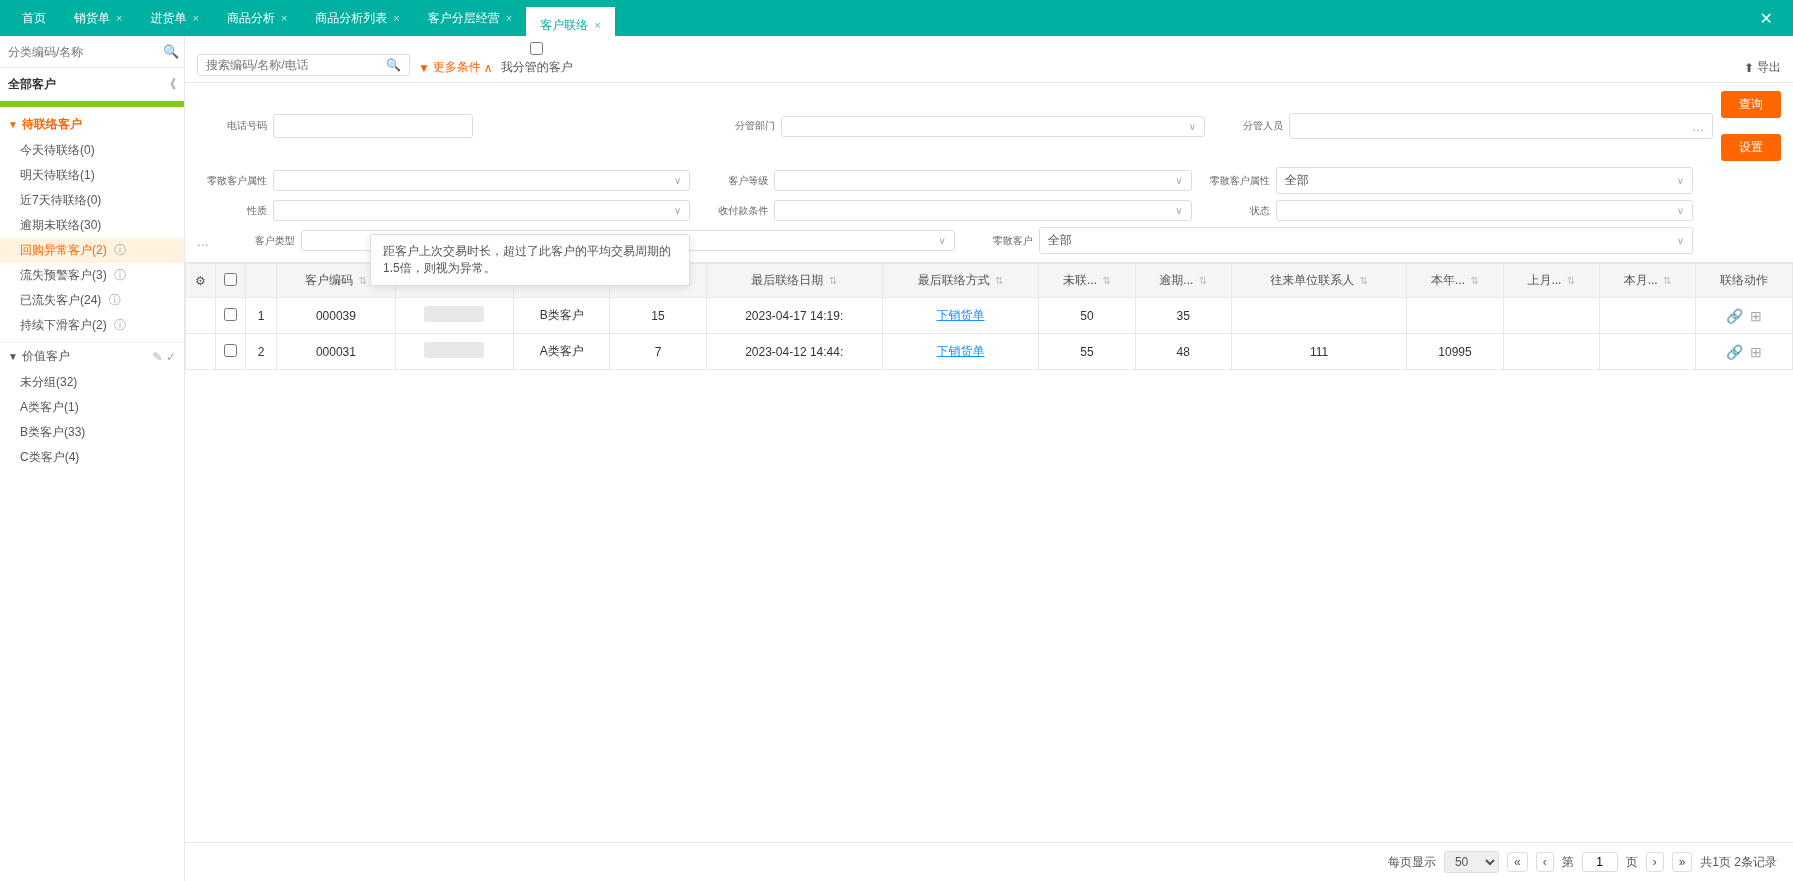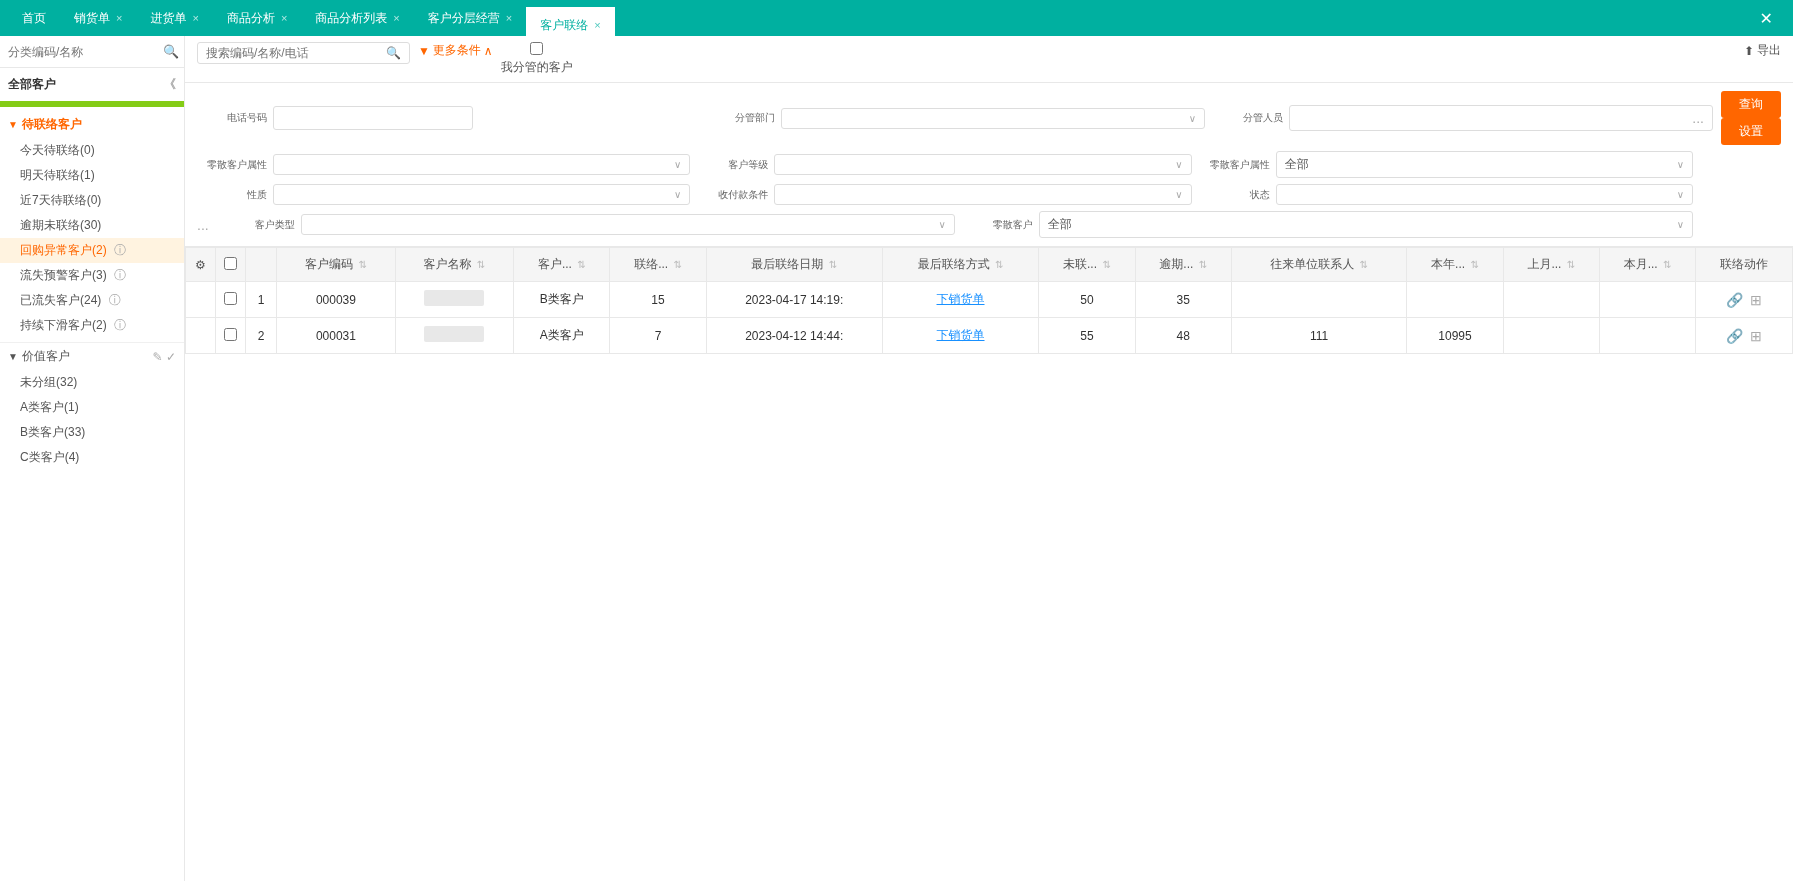--- a/index.html
+++ b/index.html
@@ -131,21 +131,21 @@
       flex-direction: column;
       background: #f5f5f5;
       overflow: hidden;
     }
 
     
     .top-toolbar {
       background: white;
       padding: 6px 12px;
       display: flex;
-      align-items: flex-start;
+      align-items: flex-end;
       border-bottom: 1px solid #e8e8e8;
       gap: 8px;
     }
     .search-input-box {
       display: flex;
       align-items: center;
       border: 1px solid #ddd;
       border-radius: 3px;
       padding: 3px 8px;
       background: white;
@@ -250,21 +250,21 @@
       color: white;
       border: none;
       border-radius: 3px;
       padding: 5px 18px;
       cursor: pointer;
       font-size: 12px;
     }
     .filter-btns {
       display: flex;
       flex-direction: column;
-      gap: 0;
+      gap: 16px;
     }
     .filter-more-dots { color: #aaa; cursor: pointer; font-size: 14px; }
 
     
     .table-wrapper {
       flex: 1;
       overflow: auto;
       background: white;
       margin: 0;
     }
@@ -423,20 +423,23 @@
       </div>
       <div class="tree-item">未分组(32)</div>
       <div class="tree-item">A类客户(1)</div>
       <div class="tree-item">B类客户(33)</div>
       <div class="tree-item">C类客户(4)</div>
     </div>
   </div>
 
   <div class="content-area" style="position:relative;">
 
+    <div class="tooltip-box">
+      <span>距客户上次交易时长，超过了此客户的平均交易周期的1.5倍，则视为异常。</span>
+    </div>
 
     <div class="top-toolbar">
       <div class="search-input-box">
         <input type="text" style="width: 180px;" placeholder="搜索编码/名称/电话">
         <span class="search-btn">🔍</span>
       </div>
       <div class="more-conditions">
         <span>▼</span>
         <span>更多条件</span>
         <span>∧</span>
@@ -670,15 +673,31 @@
               <div class="action-icons">
                 <span class="action-icon">🔗</span>
                 <span class="action-icon">⊞</span>
               </div>
             </td>
           </tr>
         </tbody>
       </table>
     </div>
 
+    <div class="pagination-bar">
+      <span>每页显示</span>
+      <select class="page-size-select">
+        <option>50</option>
+        <option>100</option>
+        <option>200</option>
+      </select>
+      <button class="page-nav-btn">«</button>
+      <button class="page-nav-btn">‹</button>
+      <span>第</span>
+      <input class="page-input" type="text" value="1" style="">
+      <span>页</span>
+      <button class="page-nav-btn">›</button>
+      <button class="page-nav-btn">»</button>
+      <span>共1页 2条记录</span>
+    </div>
 
   </div>
 </div>
 
 </body></html>

